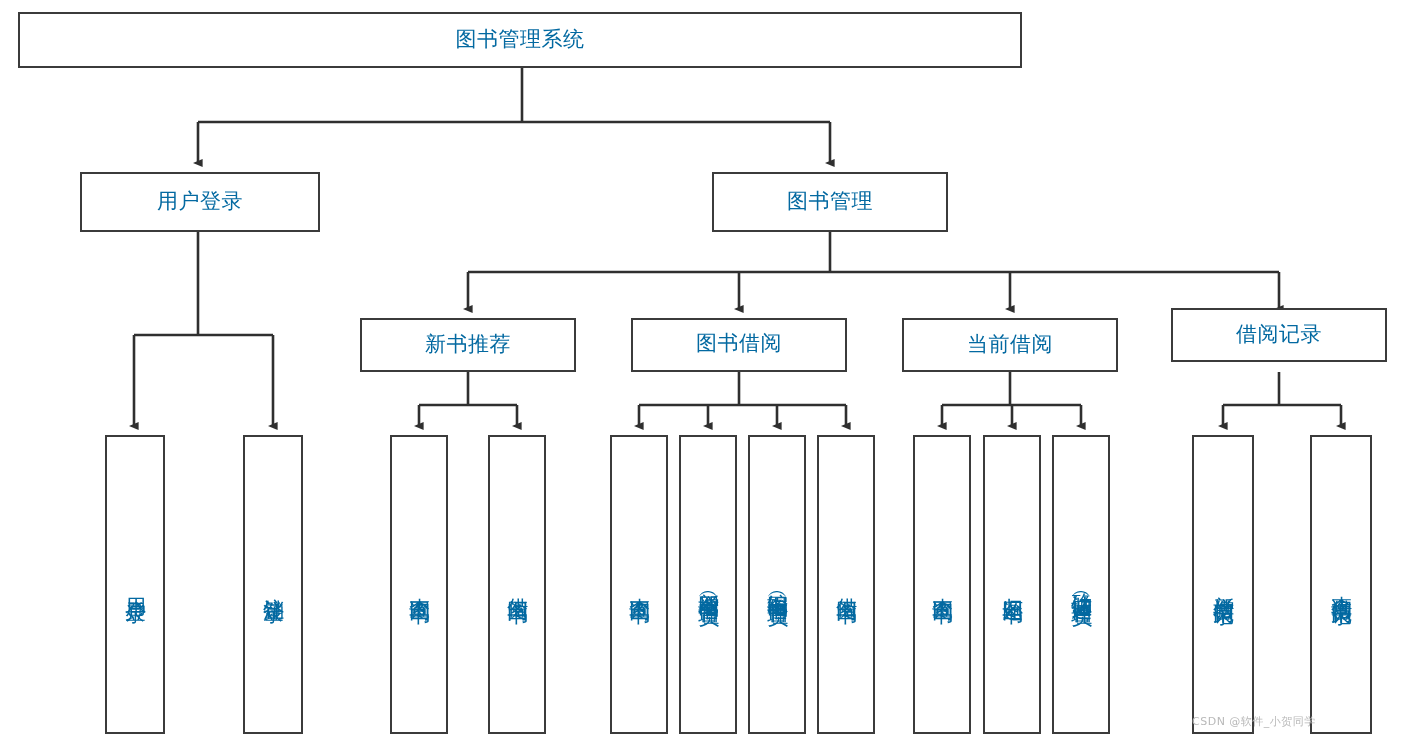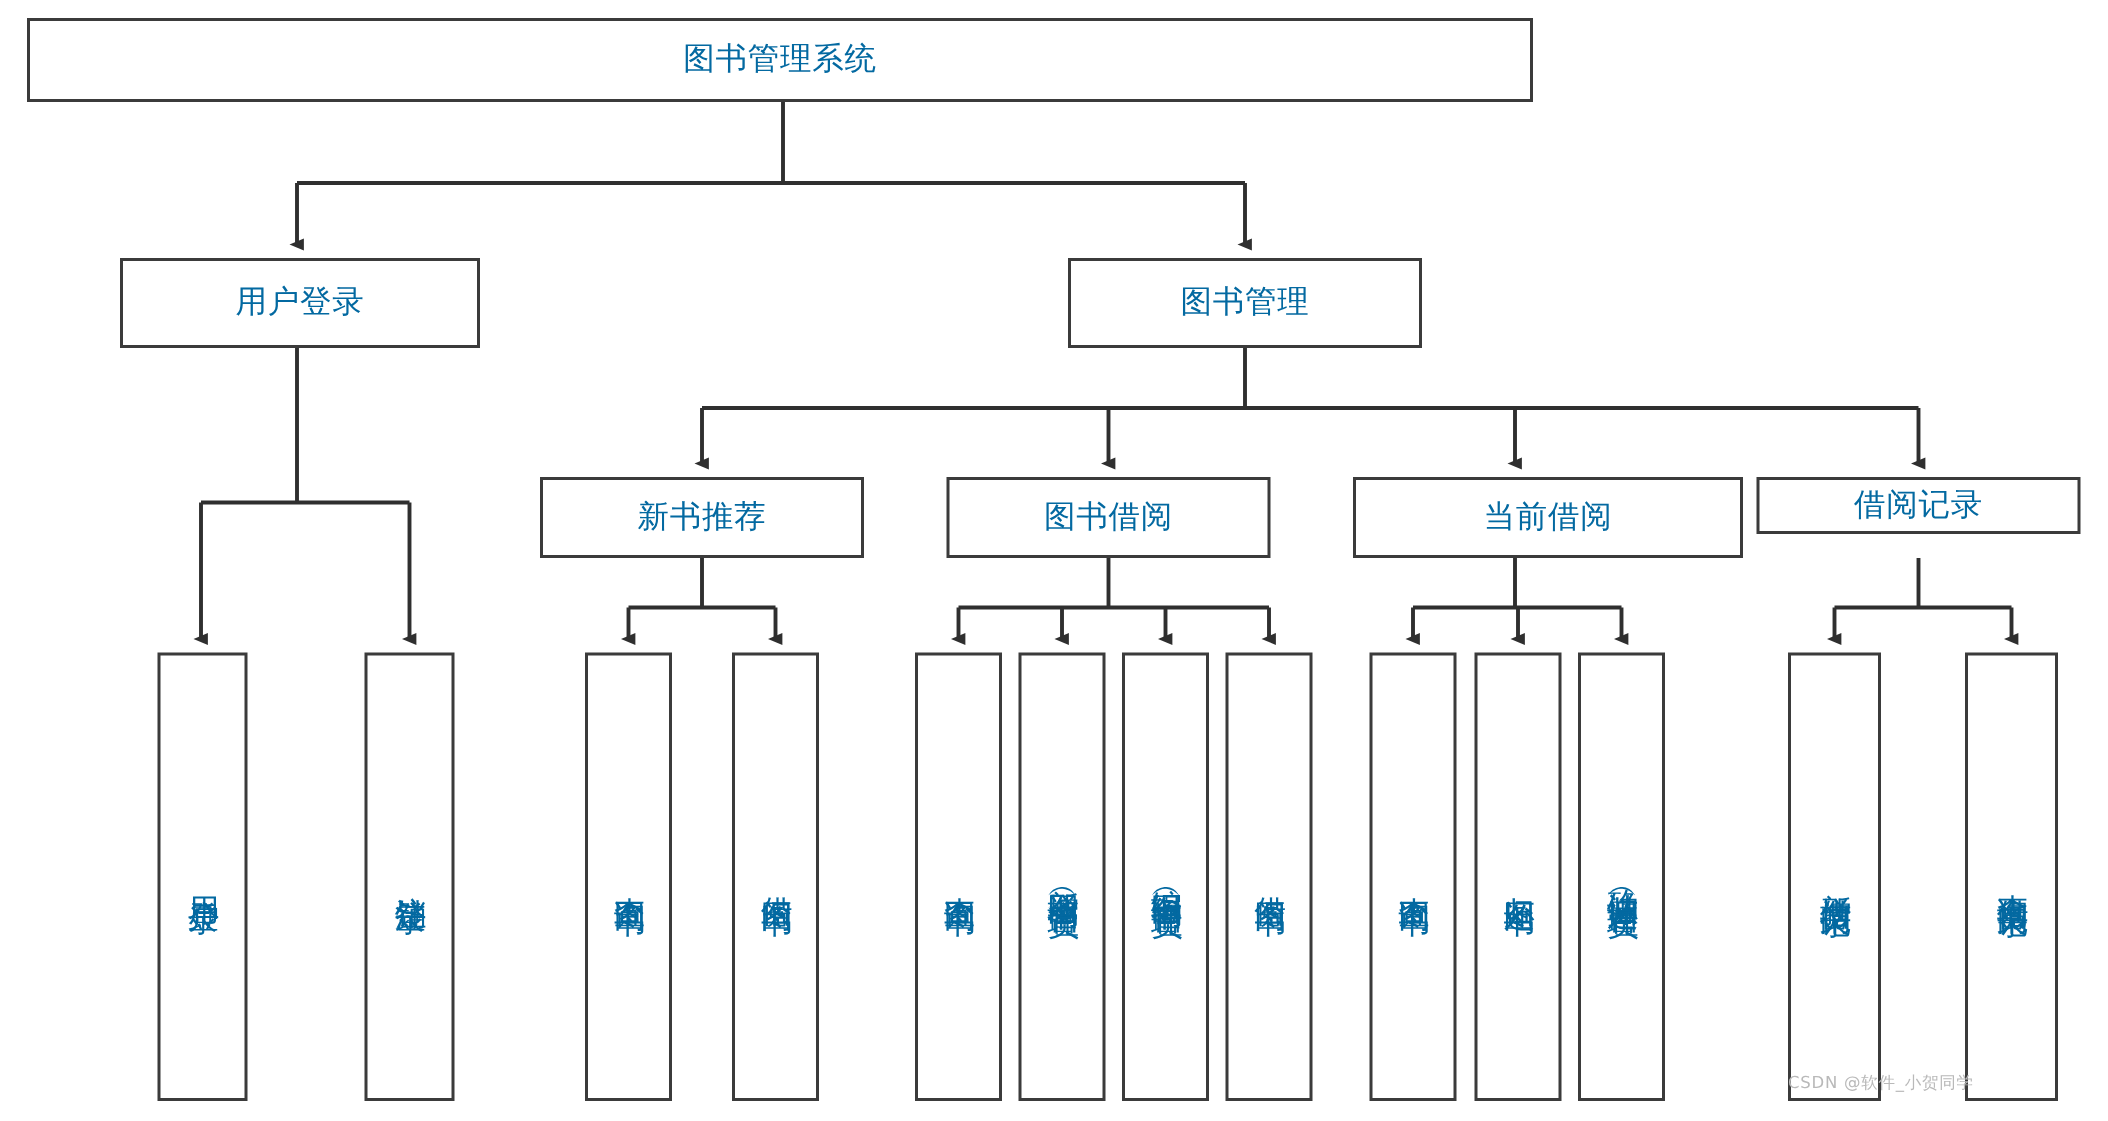--- a/index.html
+++ b/index.html
@@ -132,27 +132,27 @@
   <div class="node horizontal" style="left:80px; top:172px; width:240px; height:60px;">
     <span class="nlabel">用户登录</span>
   </div>
   <div class="node horizontal" style="left:712px; top:172px; width:236px; height:60px;">
     <span class="nlabel">图书管理</span>
   </div>
 
   <div class="node horizontal" style="left:360px; top:318px; width:216px; height:54px;">
     <span class="nlabel">新书推荐</span>
   </div>
-  <div class="node horizontal" style="left:631px; top:318px; width:216px; height:54px;">
+  <div class="node horizontal" style="left:631px; top:318px; width:216px; height:54px;font-family:Liberation Mono, monospace;">
     <span class="nlabel">图书借阅</span>
   </div>
-  <div class="node horizontal" style="left:902px; top:318px; width:260px; height:54px;">
+  <div class="node horizontal" style="left:902px; top:318px; width:216px; height:54px;">
     <span class="nlabel">当前借阅</span>
   </div>
-  <div class="node horizontal" style="left:1171px; top:318px; width:216px; height:38px;">
+  <div class="node horizontal" style="left:1171px; top:308px; width:216px; height:54px;">
     <span class="nlabel">借阅记录</span>
   </div>
 
   <div class="node vertical" style="left:105px; top:435px; width:60px; height:299px;">
     <span class="nlabel">用户登录</span>
   </div>
   <div class="node vertical" style="left:243px; top:435px; width:60px; height:299px;">
     <span class="nlabel">注销登录</span>
   </div>
 

